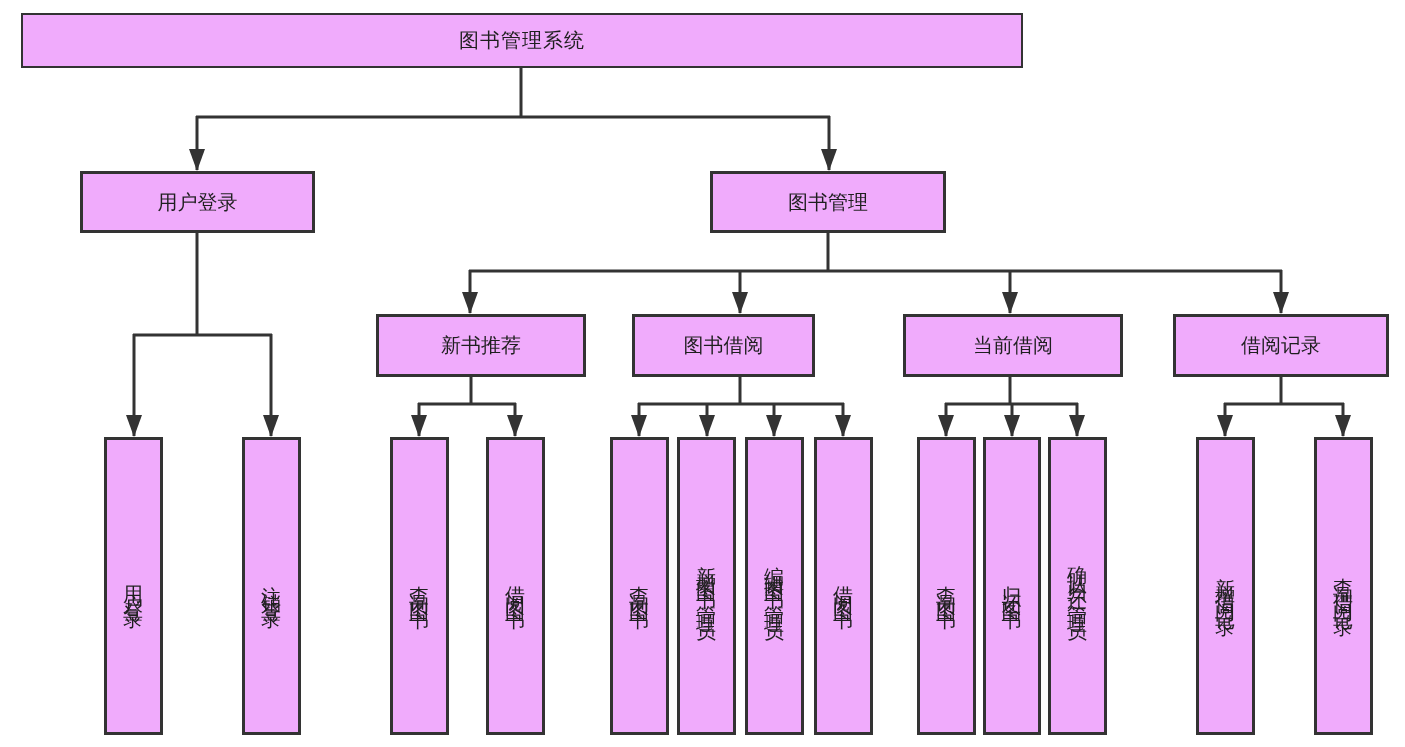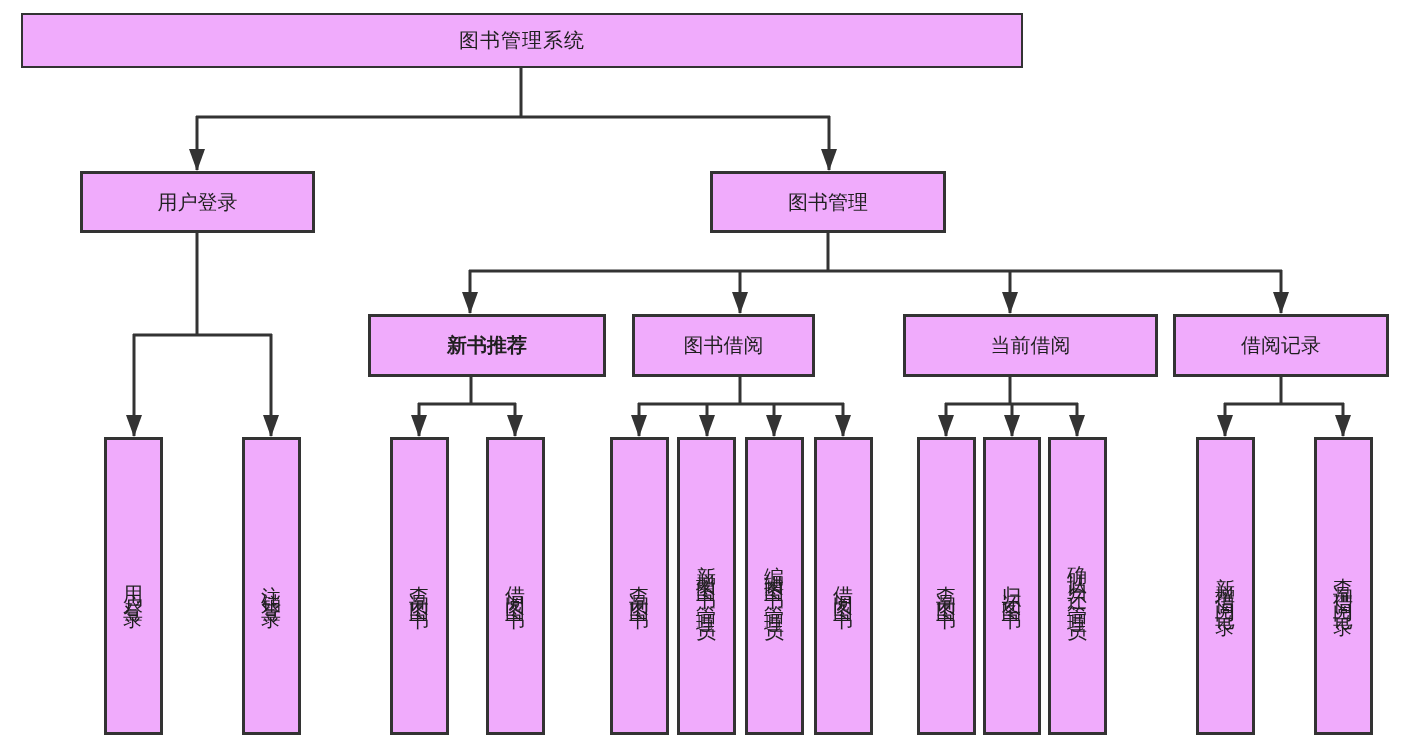--- a/index.html
+++ b/index.html
@@ -93,23 +93,23 @@
       <line x1="1225" y1="403" x2="1225" y2="436" marker-end="url(#arw)"></line>
       <line x1="1343" y1="403" x2="1343" y2="436" marker-end="url(#arw)"></line>
     </g>
   </svg>
 
   <div class="node root" style="left:21px;top:13px;width:1002px;height:55px;">图书管理系统</div>
 
   <div class="node" style="left:80px;top:171px;width:235px;height:62px;">用户登录</div>
   <div class="node" style="left:710px;top:171px;width:236px;height:62px;">图书管理</div>
 
-  <div class="node" style="left:368px;top:314px;width:238px;height:63px;font-weight:bold;">新书推荐</div>
+  <div class="node" style="left:376px;top:314px;width:210px;height:63px;">新书推荐</div>
   <div class="node" style="left:632px;top:314px;width:183px;height:63px;">图书借阅</div>
-  <div class="node" style="left:903px;top:314px;width:255px;height:63px;">当前借阅</div>
+  <div class="node" style="left:903px;top:314px;width:220px;height:63px;">当前借阅</div>
   <div class="node" style="left:1173px;top:314px;width:216px;height:63px;">借阅记录</div>
 
   <div class="node vert" style="left:104px;top:437px;width:59px;height:298px;">用户登录</div>
   <div class="node vert" style="left:242px;top:437px;width:59px;height:298px;">注销登录</div>
 
   <div class="node vert" style="left:390px;top:437px;width:59px;height:298px;">查询图书</div>
   <div class="node vert" style="left:486px;top:437px;width:59px;height:298px;">借阅图书</div>
 
   <div class="node vert" style="left:610px;top:437px;width:59px;height:298px;">查询图书</div>
   <div class="node vert" style="left:677px;top:437px;width:59px;height:298px;">新增图书（管理员）</div>

